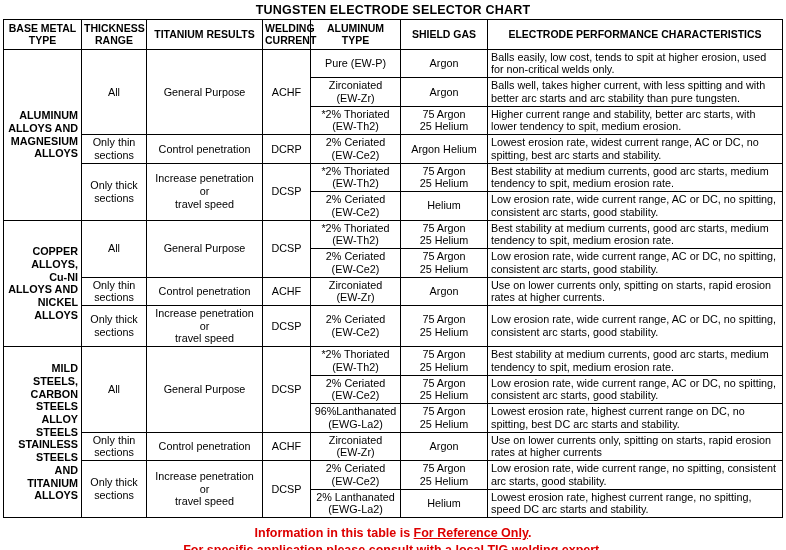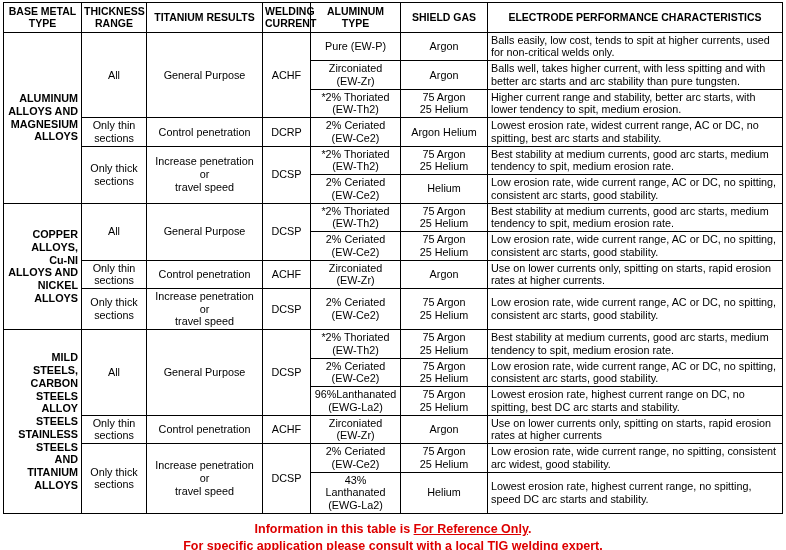--- a/index.html
+++ b/index.html
@@ -53,20 +53,21 @@
     margin-top: 7px;
     line-height: 1.35;
   }
   .footer .ul { text-decoration: underline; }
 </style>
 </head>
 <body>
 
 <div class="page">
 
+  <div class="title">TUNGSTEN ELECTRODE SELECTOR CHART</div>
 
   <table>
     <colgroup>
       <col style="width:78px">
         <col style="width:65px">
         <col style="width:116px">
       <col style="width:48px">
         <col style="width:90px">
         <col style="width:87px">
         <col>
@@ -86,21 +87,21 @@
         <tr>
           <td class="metal" rowspan="6">ALUMINUM
 ALLOYS AND
 MAGNESIUM
 ALLOYS</td>
           <td class="center pre" rowspan="3">All</td>
           <td class="center pre" rowspan="3">General Purpose</td>
           <td class="center" rowspan="3">ACHF</td>
           <td class="center pre">Pure (EW-P)</td>
           <td class="center pre">Argon</td>
-          <td class="notes">Balls easily, low cost, tends to spit at higher currents, used for non-critical welds only.</td>
+          <td class="notes">Balls easily, low cost, tends to spit at higher erosion, used for non-critical welds only.</td>
         </tr>
         <tr>
           <td class="center pre">Zirconiated
 (EW-Zr)</td>
           <td class="center pre">Argon</td>
           <td class="notes">Balls well, takes higher current, with less spitting and with better arc starts and arc stability than pure tungsten.</td>
         </tr>
         <tr>
           <td class="center pre">*2% Thoriated
 (EW-Th2)</td>
@@ -229,24 +230,24 @@
         <tr>
           <td class="center pre" rowspan="2">Only thick
 sections</td>
           <td class="center pre" rowspan="2">Increase penetration or
 travel speed</td>
           <td class="center" rowspan="2">DCSP</td>
           <td class="center pre">2% Ceriated
 (EW-Ce2)</td>
           <td class="center pre">75 Argon
 25 Helium</td>
-          <td class="notes">Low erosion rate, wide current range, no spitting, consistent arc widest, good stability.</td>
-        </tr>
-        <tr>
-          <td class="center pre">43% Lanthanated
+          <td class="notes">Low erosion rate, wide current range, no spitting, consistent arc starts, good stability.</td>
+        </tr>
+        <tr>
+          <td class="center pre">2% Lanthanated
 (EWG-La2)</td>
           <td class="center pre">Helium</td>
           <td class="notes">Lowest erosion rate, highest current range, no spitting, speed DC arc starts and stability.</td>
         </tr>
       </tbody>
   </table>
 
   <div class="footer" style="color: rgb(221, 0, 0);">
     <div><span>Information in this table is </span><span class="ul">For Reference Only</span><span>.</span></div>
     <div>For specific application please consult with a local TIG welding expert.</div>

